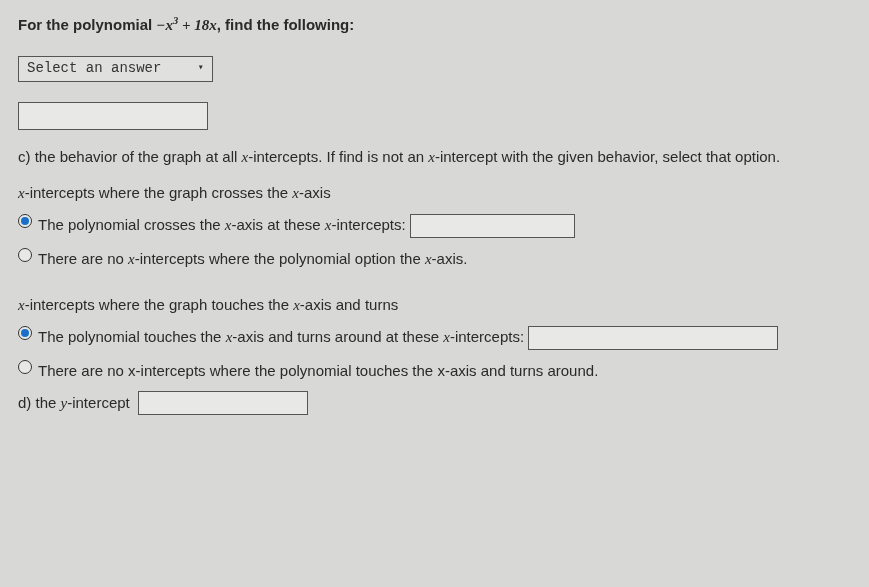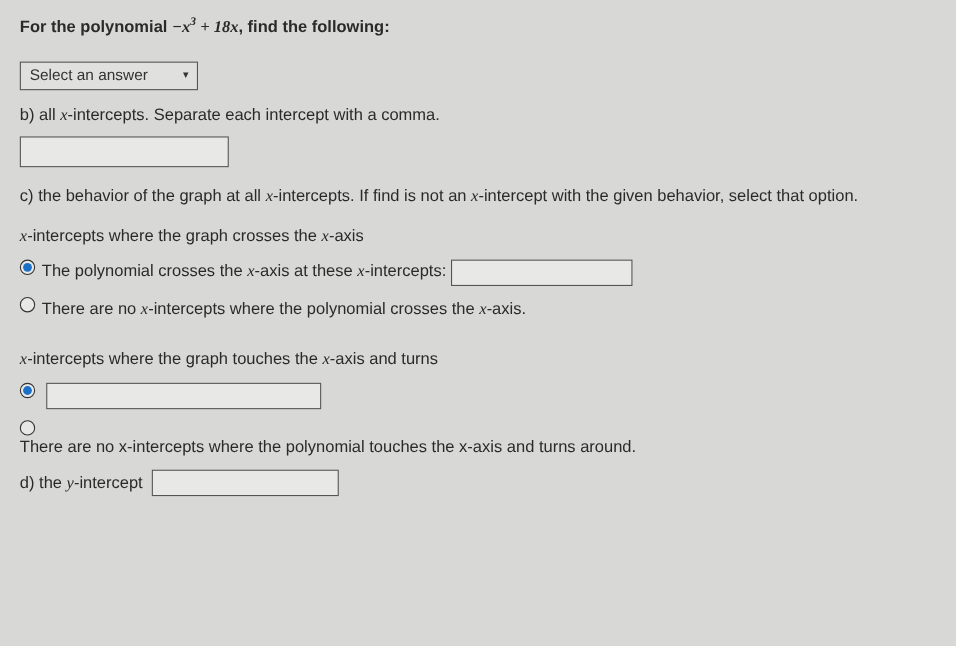--- a/index.html
+++ b/index.html
@@ -35,20 +35,21 @@
     .select-box {
       display: inline-block;
       border: 1px solid #555;
       background: #e0e0de;
       padding: 2px 8px;
       font-size: 14px;
       color: #333;
       margin-top: 6px;
       position: relative;
       min-width: 140px;
+      font-family: Liberation Mono, monospace;
     }
     .select-arrow {
       display: inline-block;
       margin-left: 28px;
       font-size: 10px;
       vertical-align: middle;
     }
     .text-input {
       border: 1px solid #555;
       background: #e8e8e6;
@@ -87,42 +88,39 @@
       border: 1px solid #555;
       background: #e8e8e6;
       height: 24px;
       padding: 2px 6px;
       font-size: 14px;
       margin-left: 4px;
     }
     .inline-input.w1 { width: 165px; }
     .inline-input.w2 { width: 250px; }
     .inline-input.w3 { width: 170px; }
-    .gap-large { margin-top: 5px; flex-direction: column; }
+    .gap-large { margin-top: 5px; }
     .gap-med { margin-top: 24px; }
     sup { font-size: 0.7em; }
   </style>
 </head>
 <body>
 
 <div class="question-intro">
   <span>For the polynomial </span><span class="math">−<i>x</i><sup>3</sup> + 18<i>x</i></span><span>, find the following:</span>
 </div>
 
 <div class="part">
   <div class="select-box">
     <span>Select an answer</span>
     <span class="select-arrow">▾</span>
   </div>
 </div>
 
 <div class="part">
-  <div>
-    <span>b) all </span><span class="math">x</span><span>-intercepts. Separate each intercept with a comma.</span>
-  </div>
   <input type="text" class="text-input" style="margin-top: 8px;">
 </div>
 
 <div class="part-c-note">
   <span>c) the behavior of the graph at all </span><span class="math">x</span><span>-intercepts. If find is not an </span><span class="math">x</span><span>-intercept with the given behavior, select that option.</span>
 </div>
 
 <div class="sub-heading">
   <span class="math">x</span><span>-intercepts where the graph crosses the </span><span class="math">x</span><span>-axis</span>
 </div>
@@ -131,30 +129,33 @@
   <span class="radio selected"></span>
   <span>
     <span>The polynomial crosses the </span><span class="math">x</span><span>-axis at these </span><span class="math">x</span><span>-intercepts:</span>
   </span>
   <input type="text" class="inline-input w1" style="">
 </div>
 
 <div class="radio-row">
   <span class="radio"></span>
   <span>
-    <span>There are no </span><span class="math">x</span><span>-intercepts where the polynomial crosses the </span><span class="math">x</span><span>-axis.</span>
+    <span>There are no </span><span class="math">x</span><span>-intercepts where the polynomial option the </span><span class="math">x</span><span>-axis.</span>
   </span>
 </div>
 
 <div class="sub-heading gap-med">
   <span class="math">x</span><span>-intercepts where the graph touches the </span><span class="math">x</span><span>-axis and turns</span>
 </div>
 
 <div class="radio-row">
   <span class="radio selected"></span>
+  <span>
+    <span>The polynomial touches the </span><span class="math">x</span><span>-axis and turns around at these </span><span class="math">x</span><span>-intercepts:</span>
+  </span>
   <input type="text" class="inline-input w2" style="">
 </div>
 
 <div class="radio-row gap-large">
   <span class="radio"></span>
   <span>There are no x-intercepts where the polynomial touches the x-axis and turns around.</span>
 </div>
 
 <div class="part gap-large">
   <span>

